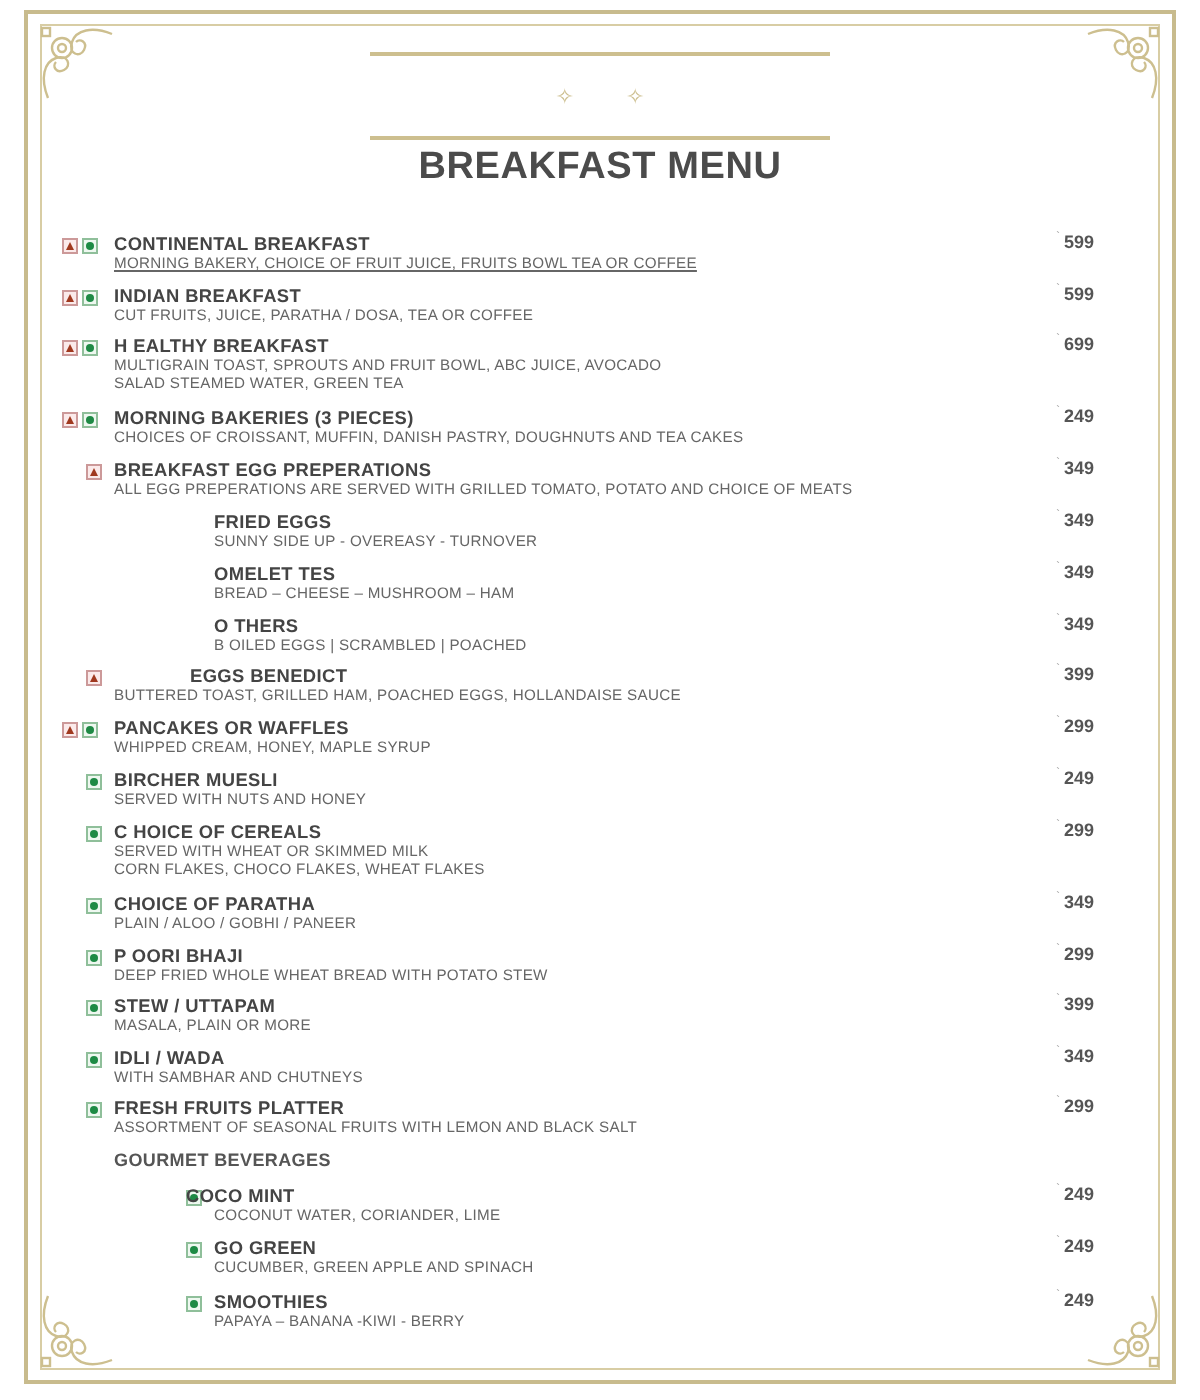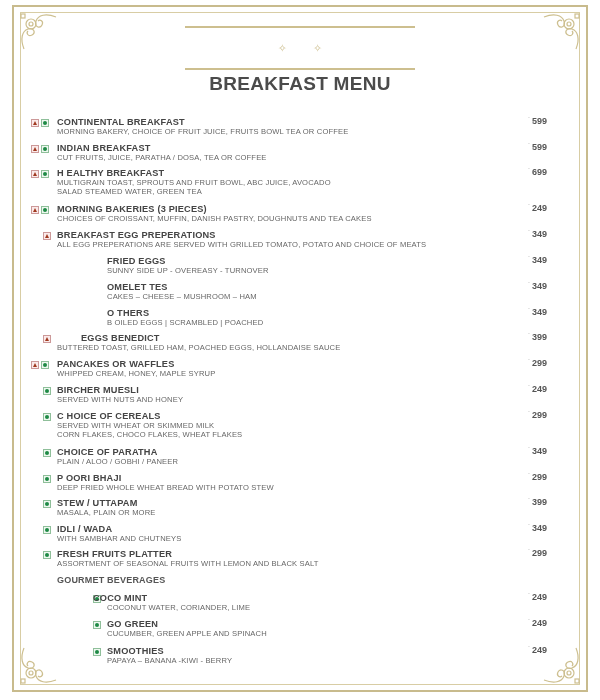--- a/index.html
+++ b/index.html
@@ -124,21 +124,21 @@
 </div>
 <div class="menu-title">BREAKFAST MENU</div>
 
 <div id="menu">
     <div class="item" style="top: 117px;">
       <div class="badges" style="left: 31px;">
         <span class="badge nonveg"></span>
         <span class="badge veg"></span>
       </div>
       <div class="name" style="left: 57px; top: 0px;">CONTINENTAL BREAKFAST</div>
-      <div class="desc" style="left: 57px; top: 10px;">MORNING BAKERY, CHOICE OF FRUIT JUICE, FRUITS BOWL TEA OR COFFEE</div>
+      <div class="desc" style="left: 57px; top: 10px; text-decoration: underline;">MORNING BAKERY, CHOICE OF FRUIT JUICE, FRUITS BOWL TEA OR COFFEE</div>
       <div class="price" style="top: -1px;"><span class="cur">`</span><span>599</span></div>
     </div>
     <div class="item" style="top: 143px;">
       <div class="badges" style="left: 31px;">
         <span class="badge nonveg"></span>
         <span class="badge veg"></span>
       </div>
       <div class="name" style="left: 57px; top: 0px;">INDIAN BREAKFAST</div>
       <div class="desc" style="left: 57px; top: 10px;">CUT FRUITS, JUICE, PARATHA / DOSA, TEA OR COFFEE</div>
       <div class="price" style="top: -1px;"><span class="cur">`</span><span>599</span></div>
@@ -170,33 +170,33 @@
       <div class="desc" style="left: 57px; top: 10px;">ALL EGG PREPERATIONS ARE SERVED WITH GRILLED TOMATO, POTATO AND CHOICE OF MEATS</div>
       <div class="price" style="top: -1px;"><span class="cur">`</span><span>349</span></div>
     </div>
     <div class="item" style="top: 256px;">
       <div class="name" style="left: 107px; top: 0px;">FRIED EGGS</div>
       <div class="desc" style="left: 107px; top: 10px;">SUNNY SIDE UP - OVEREASY - TURNOVER</div>
       <div class="price" style="top: -1px;"><span class="cur">`</span><span>349</span></div>
     </div>
     <div class="item" style="top: 282px;">
       <div class="name" style="left: 107px; top: 0px;">OMELET TES</div>
-      <div class="desc" style="left: 107px; top: 10px;">CAKES – CHEESE – MUSHROOM – HAM</div>
+      <div class="desc" style="left: 107px; top: 10px;">BREAD – CHEESE – MUSHROOM – HAM</div>
       <div class="price" style="top: -1px;"><span class="cur">`</span><span>349</span></div>
     </div>
     <div class="item" style="top: 308px;">
       <div class="name" style="left: 107px; top: 0px;">O THERS</div>
       <div class="desc" style="left: 107px; top: 10px;">B OILED EGGS | SCRAMBLED | POACHED</div>
       <div class="price" style="top: -1px;"><span class="cur">`</span><span>349</span></div>
     </div>
     <div class="item" style="top: 333px;">
       <div class="badges" style="left: 43px;">
         <span class="badge nonveg"></span>
       </div>
-      <div class="name" style="left: 43px; top: 0px; padding-left: 38px;">EGGS BENEDICT</div>
+      <div class="name" style="left: 57px; top: 0px; padding-left: 38px;">EGGS BENEDICT</div>
       <div class="desc" style="left: 57px; top: 10px;">BUTTERED TOAST, GRILLED HAM, POACHED EGGS, HOLLANDAISE SAUCE</div>
       <div class="price" style="top: -1px;"><span class="cur">`</span><span>399</span></div>
     </div>
     <div class="item" style="top: 359px;">
       <div class="badges" style="left: 31px;">
         <span class="badge nonveg"></span>
         <span class="badge veg"></span>
       </div>
       <div class="name" style="left: 57px; top: 0px;">PANCAKES OR WAFFLES</div>
       <div class="desc" style="left: 57px; top: 10px;">WHIPPED CREAM, HONEY, MAPLE SYRUP</div>

